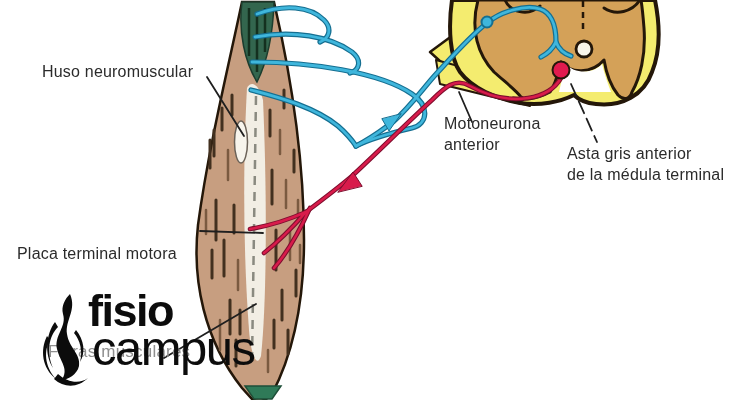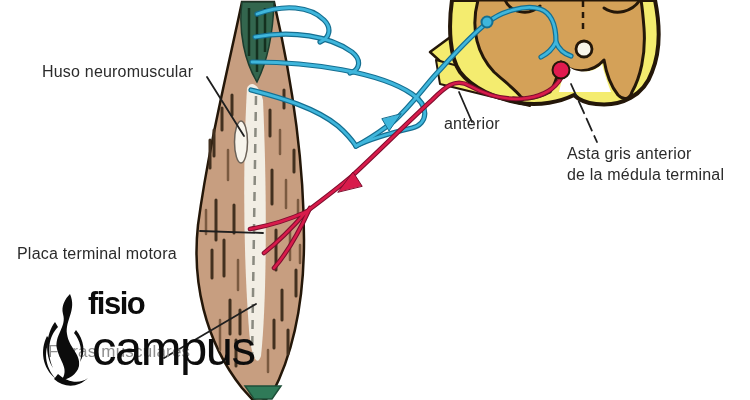--- a/index.html
+++ b/index.html
@@ -9,21 +9,21 @@
   }
   .stage{position:relative;width:750px;height:400px;background:#fff;}
   svg.diagram{position:absolute;left:0;top:0;}
   .lbl{
     position:absolute;color:#2b2b2b;font-size:16px;line-height:1.3;
     letter-spacing:.2px;white-space:nowrap;font-weight:500;z-index:2;
   }
   .lbl-fibras{color:#8f8f8f;font-size:17px;font-weight:400;z-index:1;}
   .logo-flame{position:absolute;left:38px;top:286px;z-index:6;}
   .logo-word1{
-    position:absolute;left:88px;top:288px;font-size:31px;font-weight:bold;
+    position:absolute;left:88px;top:288px;font-size:45px;font-weight:bold;
     color:#0c0c0c;letter-spacing:-1.5px;line-height:1;z-index:6;
   }
   .logo-word2{
     position:absolute;left:92px;top:324px;font-size:49px;font-weight:normal;
     color:#0c0c0c;letter-spacing:-1.5px;line-height:1;z-index:6;
   }
 </style>
 </head>
 <body>
 
@@ -124,20 +124,21 @@
       <line x1="571" y1="84" x2="597" y2="142" stroke-dasharray="13,6"></line>
       <line x1="164" y1="358" x2="256" y2="304"></line>
     </g>
   </svg>
 
   <div class="lbl" style="left:42px;top:62px;">Huso neuromuscular</div>
 
   <div class="lbl" style="left:17px;top:218px;margin-top:26px;">Placa terminal motora</div>
 
   <div class="lbl" style="left:444px;top:114px;">
+    <span style="display:block">Motoneurona</span>
     <span style="display:block">anterior</span>
   </div>
 
   <div class="lbl" style="left:567px;top:144px;">
     <span style="display:block">Asta gris anterior</span>
     <span style="display:block">de la médula terminal</span>
   </div>
 
   <div class="lbl lbl-fibras" style="left:48px;top:341px;">Fibras musculares</div>
 

